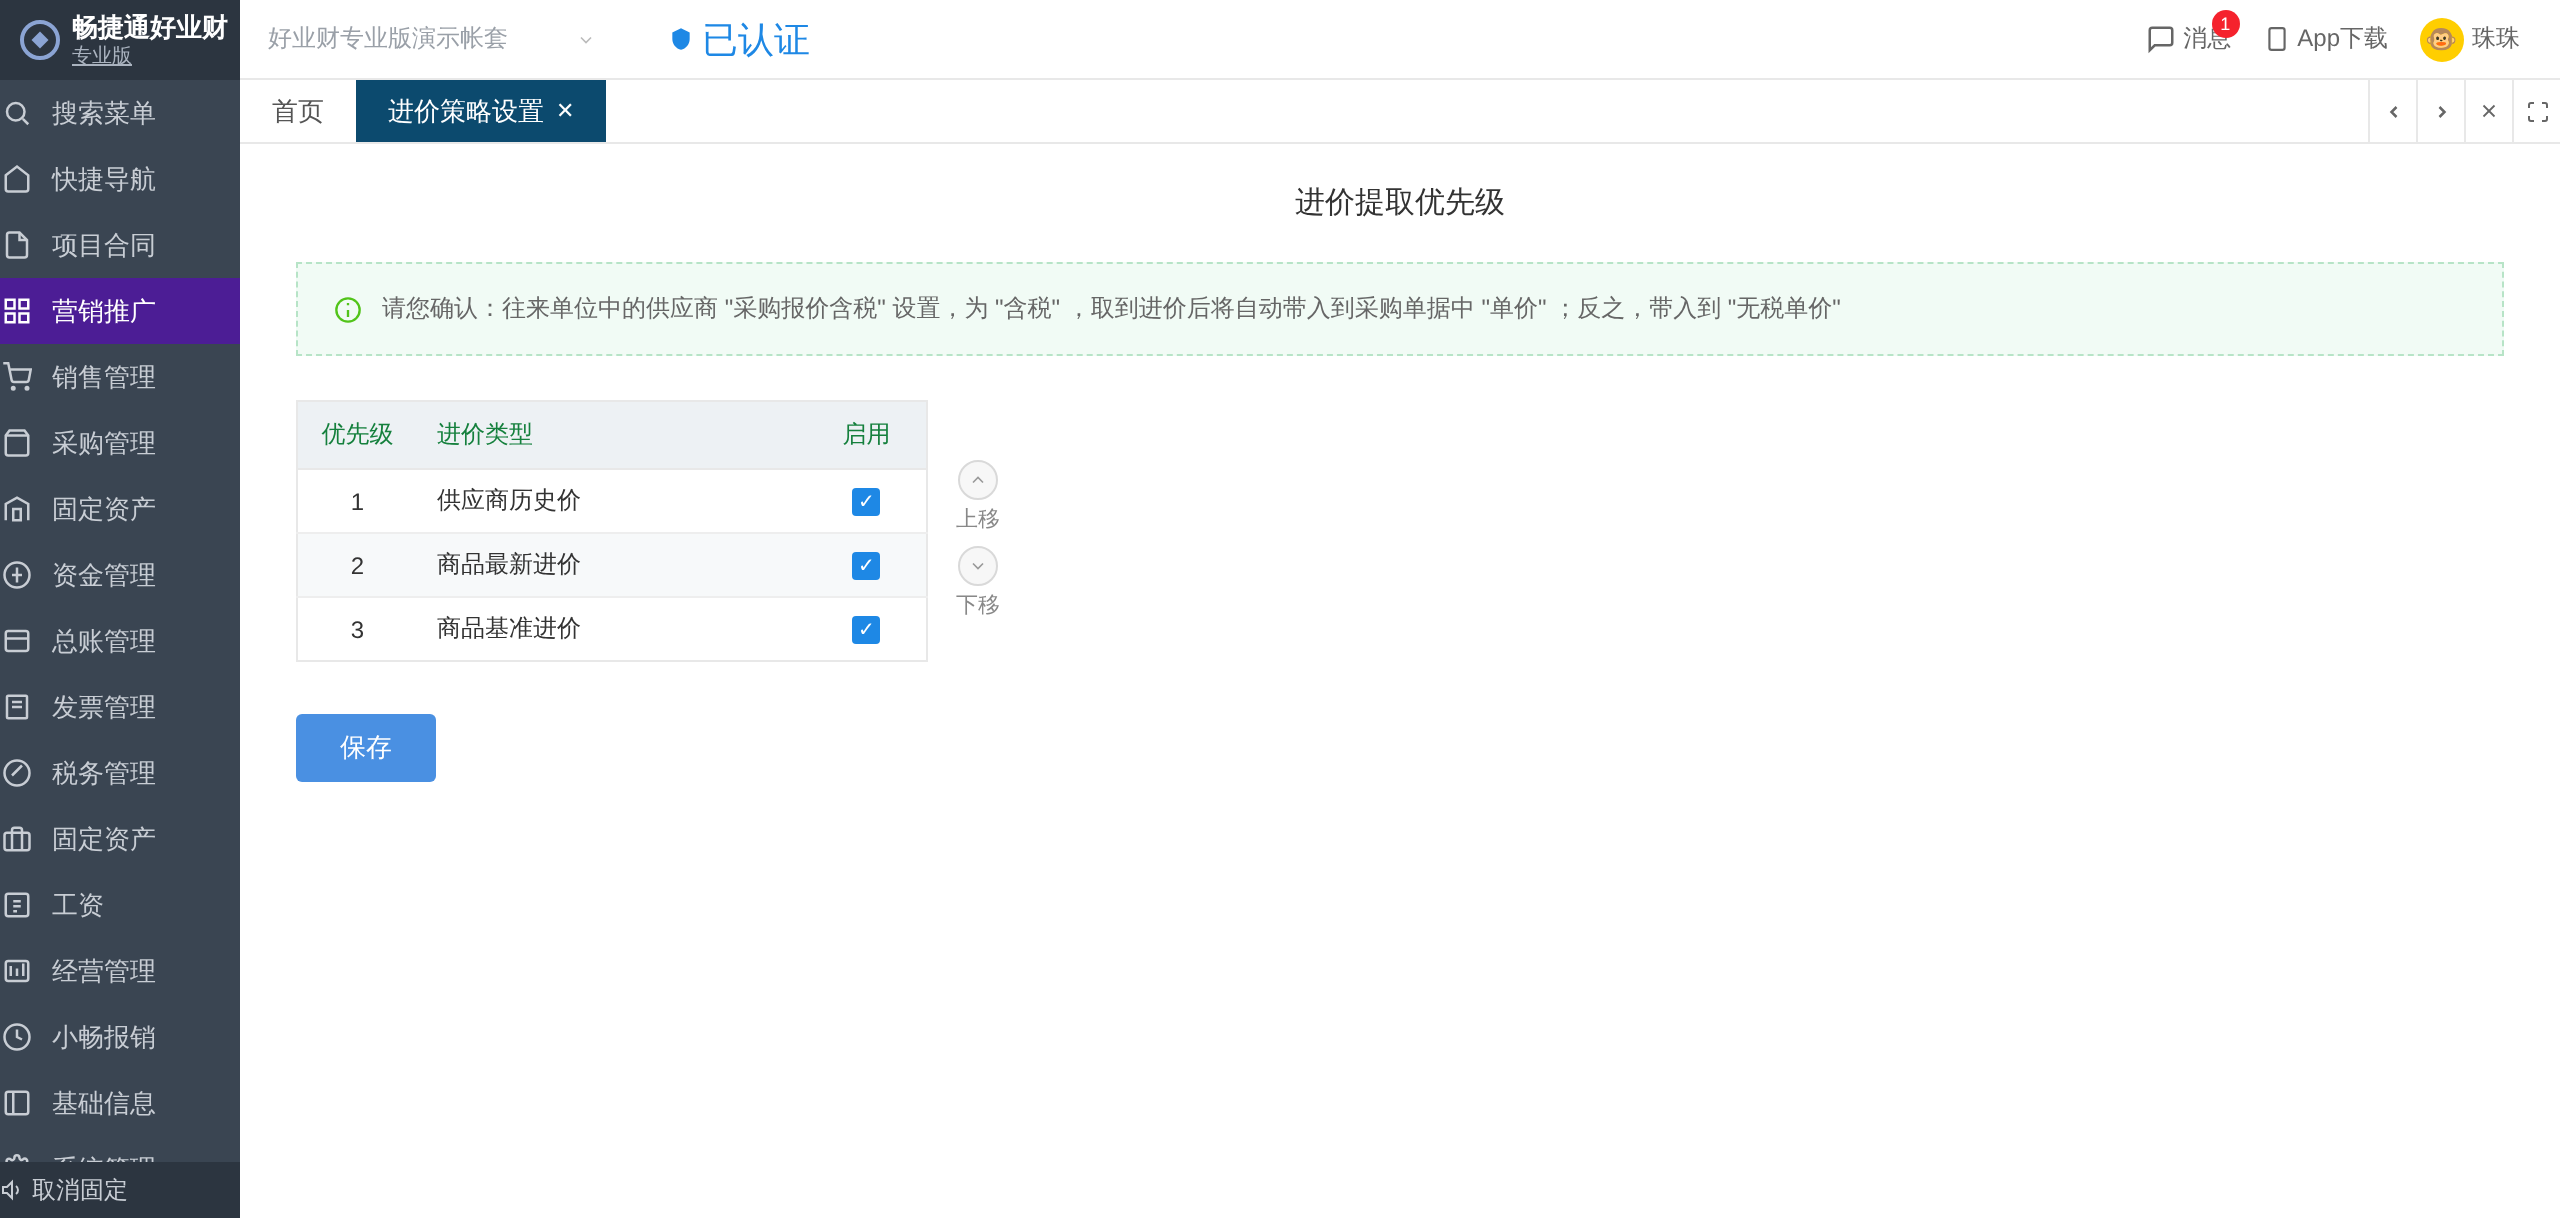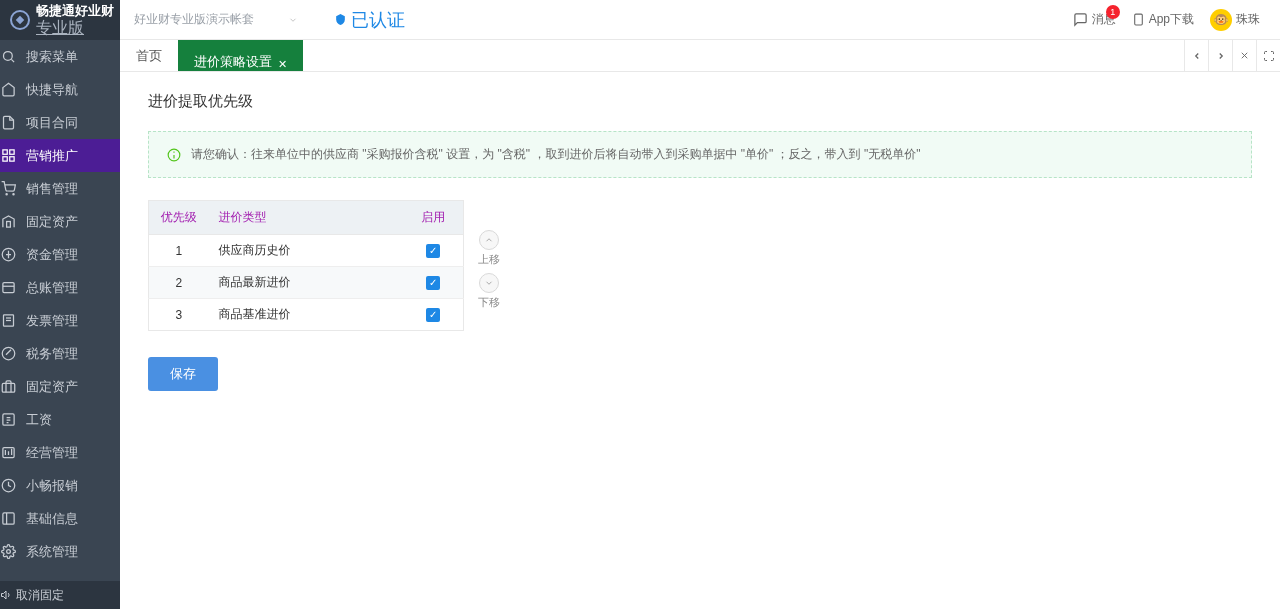--- a/index.html
+++ b/index.html
@@ -4,55 +4,55 @@
   <style>
     * { margin: 0; padding: 0; box-sizing: border-box; }
     body { font-family: "Microsoft YaHei", Arial, sans-serif; font-size: 12px; color: #333; background: #fff; width: 1280px; height: 609px; overflow: hidden; position: relative; }
     
     
     .sidebar { position: absolute; left: 0; top: 0; width: 120px; height: 100%; background: #3a4552; color: #c8cdd4; display: flex; flex-direction: column; }
     .sidebar-header { height: 40px; background: #2c3540; display: flex; align-items: center; padding-left: 10px; gap: 6px; }
     .logo-icon { width: 20px; height: 20px; border: 2px solid #8ba4d4; border-radius: 50%; display: flex; align-items: center; justify-content: center; }
     .logo-diamond { width: 6px; height: 6px; background: #8ba4d4; transform: rotate(45deg); }
     .logo-text { font-size: 13px; color: #fff; font-weight: bold; }
-    .logo-edition { font-size: 16px; color: #aab3bf; margin-top: -2px; display: block; text-decoration: underline; }
+    .logo-edition { font-size: 10px; color: #aab3bf; margin-top: -2px; display: block; text-decoration: underline; }
     .logo-wrap { display: flex; flex-direction: column; }
     .sidebar-menu { flex: 1; overflow-y: auto; }
     .sidebar-item { height: 33px; display: flex; align-items: center; gap: 10px; cursor: pointer; font-size: 13px; }
     .sidebar-item.active { background: #4c1d95; color: #fff; }
     .sidebar-icon { width: 16px; height: 16px; display: inline-flex; align-items: center; justify-content: center; }
     .sidebar-footer { height: 28px; background: #2c3540; display: flex; align-items: center; gap: 4px; font-size: 12px; cursor: pointer; }
     
     
     .topbar { position: absolute; left: 120px; top: 0; right: 0; height: 40px; border-bottom: 1px solid #e8e8e8; display: flex; align-items: center; }
     .org-selector { width: 190px; padding-left: 14px; color: #9aa0a8; font-size: 12px; display: flex; align-items: center; justify-content: space-between; padding-right: 12px; cursor: pointer; }
     .chevron-down { width: 10px; height: 10px; }
     .verified { color: #1e88e5; display: flex; align-items: center; gap: 4px; margin-left: 24px; font-size: 18px; }
     .topbar-right { margin-left: auto; display: flex; align-items: center; gap: 16px; padding-right: 20px; }
     .top-item { display: flex; align-items: center; gap: 4px; color: #666; cursor: pointer; font-size: 12px; position: relative; }
     .badge { position: absolute; top: -6px; right: -4px; background: #f5222d; color: #fff; border-radius: 8px; min-width: 14px; height: 14px; font-size: 9px; display: flex; align-items: center; justify-content: center; padding: 0 3px; }
     .avatar { width: 22px; height: 22px; border-radius: 50%; background: #ffce00; display: inline-flex; align-items: center; justify-content: center; font-size: 13px; }
     
     
     .tabbar { position: absolute; left: 120px; top: 40px; right: 0; height: 32px; display: flex; align-items: stretch; border-bottom: 1px solid #e8e8e8; }
     .tab { padding: 0 16px; display: flex; align-items: center; font-size: 13px; color: #555; cursor: pointer; gap: 6px; }
-    .tab.active { background: #15803d; color: #fff; align-items: flex-end; }
+    .tab.active { background: #0c4a6e; color: #fff; }
     .tab-close { font-size: 11px; color: #fff; }
     .tab-controls { margin-left: auto; display: flex; align-items: center; }
     .tab-ctrl { width: 24px; height: 32px; border-left: 1px solid #e8e8e8; display: flex; align-items: center; justify-content: center; color: #666; cursor: pointer; }
     
     
     .content { position: absolute; left: 120px; top: 72px; right: 0; bottom: 0; padding: 20px 28px; overflow: auto; }
-    .page-title { font-size: 15px; color: #333; margin-bottom: 20px; }
+    .page-title { font-size: 15px; color: #333; margin-bottom: 20px; text-align: center; }
     .alert-box { border: 1px dashed #b7e4c7; background: #f1fbf5; padding: 14px 18px; color: #666; font-size: 12px; display: flex; align-items: center; gap: 10px; margin-bottom: 22px; }
     .alert-icon { width: 14px; height: 14px; color: #52c41a; }
     
     .table-wrap { display: flex; align-items: flex-start; gap: 14px; }
     .table { width: 316px; border: 1px solid #e8e8e8; border-collapse: collapse; font-size: 12px; }
-    .table th { background: #edf1f4; padding: 8px 10px; text-align: left; font-weight: normal; color: #a21caf; border-bottom: 1px solid #e8e8e8; margin-left: 17px; }
+    .table th { background: #edf1f4; padding: 8px 10px; text-align: left; font-weight: normal; color: #15803d; border-bottom: 1px solid #e8e8e8; margin-left: 17px; }
     .table th.center, .table td.center { text-align: center; }
     .table td { padding: 7px 10px; border-bottom: 1px solid #eee; }
     .table tr:nth-child(even) td { background: #f7f9fa; }
     .table tr:last-child td { border-bottom: none; }
     .checkbox-checked { width: 14px; height: 14px; background: #1e88e5; border-radius: 2px; display: inline-flex; align-items: center; justify-content: center; color: #fff; font-size: 10px; }
     
     .move-controls { display: flex; flex-direction: column; gap: 6px; padding-top: 30px; }
     .move-btn { display: flex; flex-direction: column; align-items: center; gap: 2px; cursor: pointer; }
     .move-circle { width: 20px; height: 20px; border: 1px solid #d9d9d9; border-radius: 50%; background: #f7f7f7; display: flex; align-items: center; justify-content: center; color: #999; font-size: 10px; }
     .move-label { font-size: 11px; color: #888; }
@@ -114,20 +114,29 @@
       </div>
       <div class="sidebar-item">
         <span class="sidebar-icon">
           <svg width="15" height="15" viewBox="0 0 24 24" fill="none" stroke="currentColor" stroke-width="2">
             <circle cx="9" cy="21" r="1"></circle>
             <circle cx="20" cy="21" r="1"></circle>
             <path d="M1 1h4l2.68 13.39a2 2 0 002 1.61h9.72a2 2 0 002-1.61L23 6H6"></path>
           </svg>
         </span>
         <span>销售管理</span>
+      </div>
+      <div class="sidebar-item">
+        <span class="sidebar-icon">
+          <svg width="15" height="15" viewBox="0 0 24 24" fill="none" stroke="currentColor" stroke-width="2">
+            <path d="M6 2L3 6v14a2 2 0 002 2h14a2 2 0 002-2V6l-3-4z"></path>
+            <line x1="3" y1="6" x2="21" y2="6"></line>
+          </svg>
+        </span>
+        <span>采购管理</span>
       </div>
       <div class="sidebar-item">
         <span class="sidebar-icon">
           <svg width="15" height="15" viewBox="0 0 24 24" fill="none" stroke="currentColor" stroke-width="2">
             <path d="M3 21V8l9-5 9 5v13"></path>
             <rect x="9" y="12" width="6" height="9"></rect>
           </svg>
         </span>
         <span>固定资产</span>
       </div>

